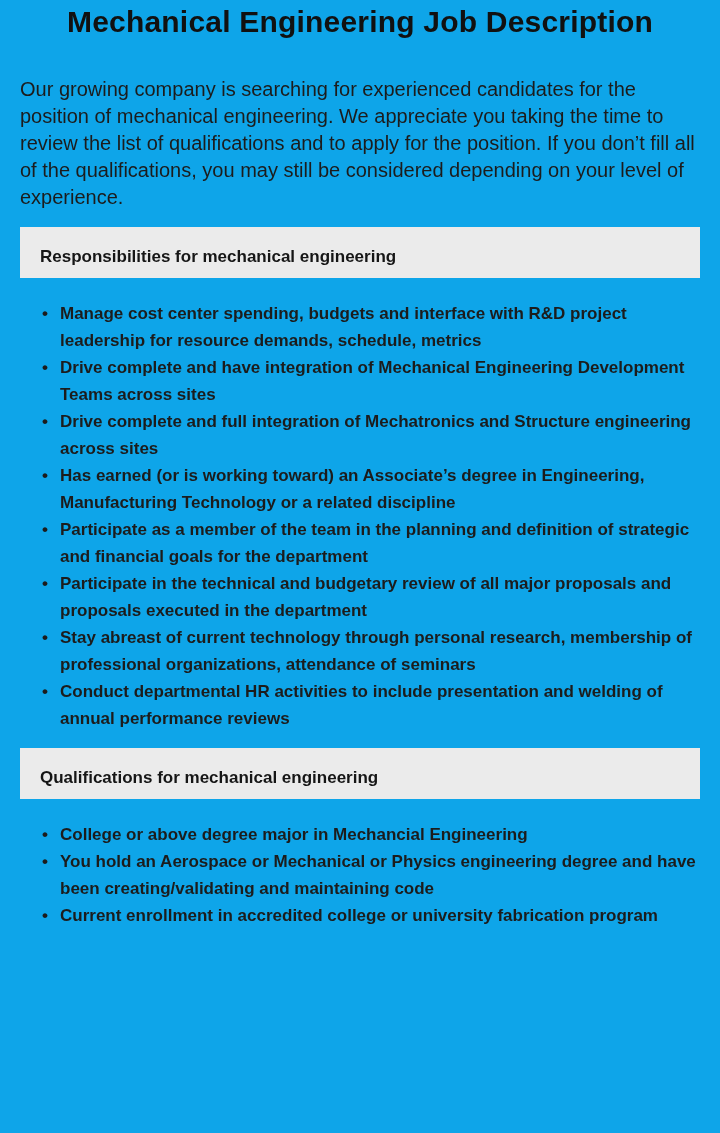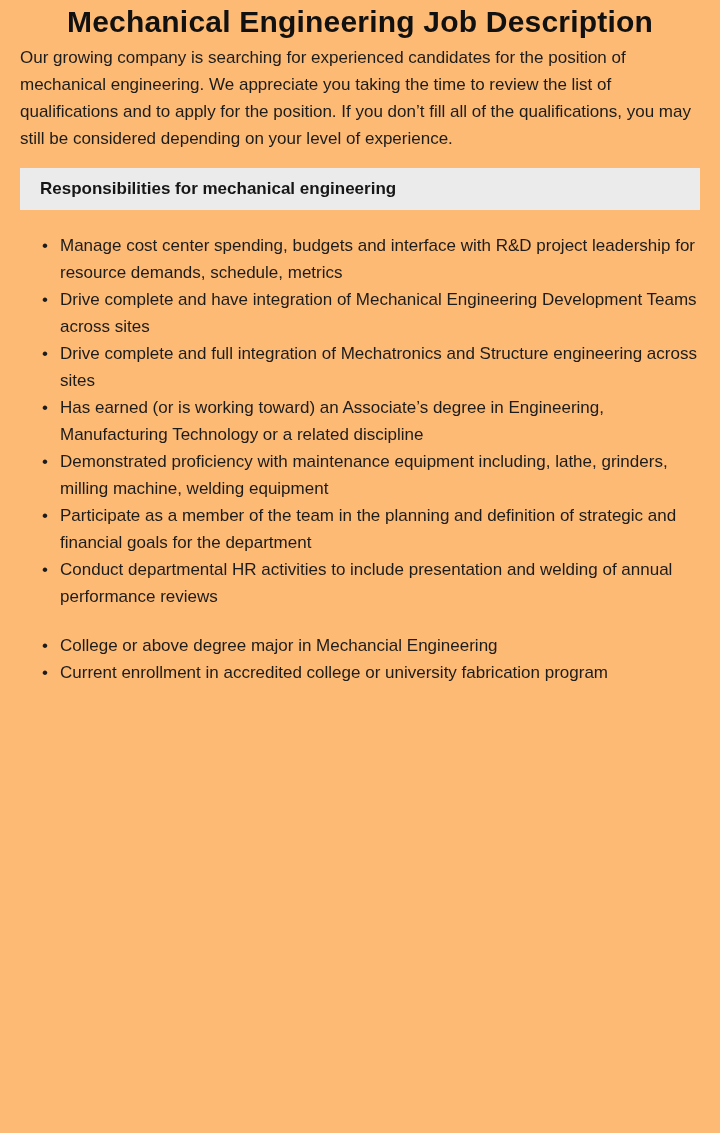--- a/index.html
+++ b/index.html
@@ -5,52 +5,53 @@
   * { box-sizing: border-box; margin: 0; padding: 0; }
   html, body {
     background: #ffffff;
     font-family: "Liberation Sans", "DejaVu Sans", sans-serif;
     color: #1a1a1a;
   }
   .page {
     width: 720px;
     min-height: 1133px;
     margin: 0 auto;
-    background: #fdba74;
+    background: #0ea5e9;
     padding: 4px 20px 24px 20px;
   }
   .doc-title {
     font-size: 30px;
     font-weight: bold;
     text-align: center;
     line-height: 36px;
     letter-spacing: 0.2px;
     color: #111111;
   }
   .intro {
-    margin-top: 4px;
-    font-size: 17px;
+    margin-top: 36px;
+    font-size: 20px;
     line-height: 27px;
     color: #1c1c1c;
   }
   .section-bar {
     margin-top: 16px;
     background: #ebebeb;
-    padding: 11px 20px 12px 20px;
+    padding: 20px 20px 12px 20px;
   }
   .section-bar h2 {
     font-size: 17px;
     font-weight: bold;
     color: #161616;
     line-height: 19px;
   }
   ul.doc-list {
     list-style: none;
     margin: 22px 0 0 0;
     padding: 0;
+    font-weight: bold;
   }
   ul.doc-list li {
     position: relative;
     padding-left: 40px;
     font-size: 17px;
     line-height: 27px;
     color: #1c1c1c;
   }
   ul.doc-list li::before {
     content: "\2022";
@@ -73,24 +74,29 @@
 
   <div class="section-bar">
     <h2>Responsibilities for mechanical engineering</h2>
   </div>
 
   <ul class="doc-list">
     <li>Manage cost center spending, budgets and interface with R&amp;D project leadership for resource demands, schedule, metrics</li>
     <li>Drive complete and have integration of Mechanical Engineering Development Teams across sites</li>
     <li>Drive complete and full integration of Mechatronics and Structure engineering across sites</li>
     <li>Has earned (or is working toward) an Associate’s degree in Engineering, Manufacturing Technology or a related discipline</li>
-    <li>Demonstrated proficiency with maintenance equipment including, lathe, grinders, milling machine, welding equipment</li>
     <li>Participate as a member of the team in the planning and definition of strategic and financial goals for the department</li>
+    <li>Participate in the technical and budgetary review of all major proposals and proposals executed in the department</li>
+    <li>Stay abreast of current technology through personal research, membership of professional organizations, attendance of seminars</li>
     <li>Conduct departmental HR activities to include presentation and welding of annual performance reviews</li>
   </ul>
 
+  <div class="section-bar">
+    <h2>Qualifications for mechanical engineering</h2>
+  </div>
 
   <ul class="doc-list">
     <li>College or above degree major in Mechancial Engineering</li>
+    <li>You hold an Aerospace or Mechanical or Physics engineering degree and have been creating/validating and maintaining code</li>
     <li>Current enrollment in accredited college or university fabrication program</li>
   </ul>
 
 </div>
 
 </body></html>

